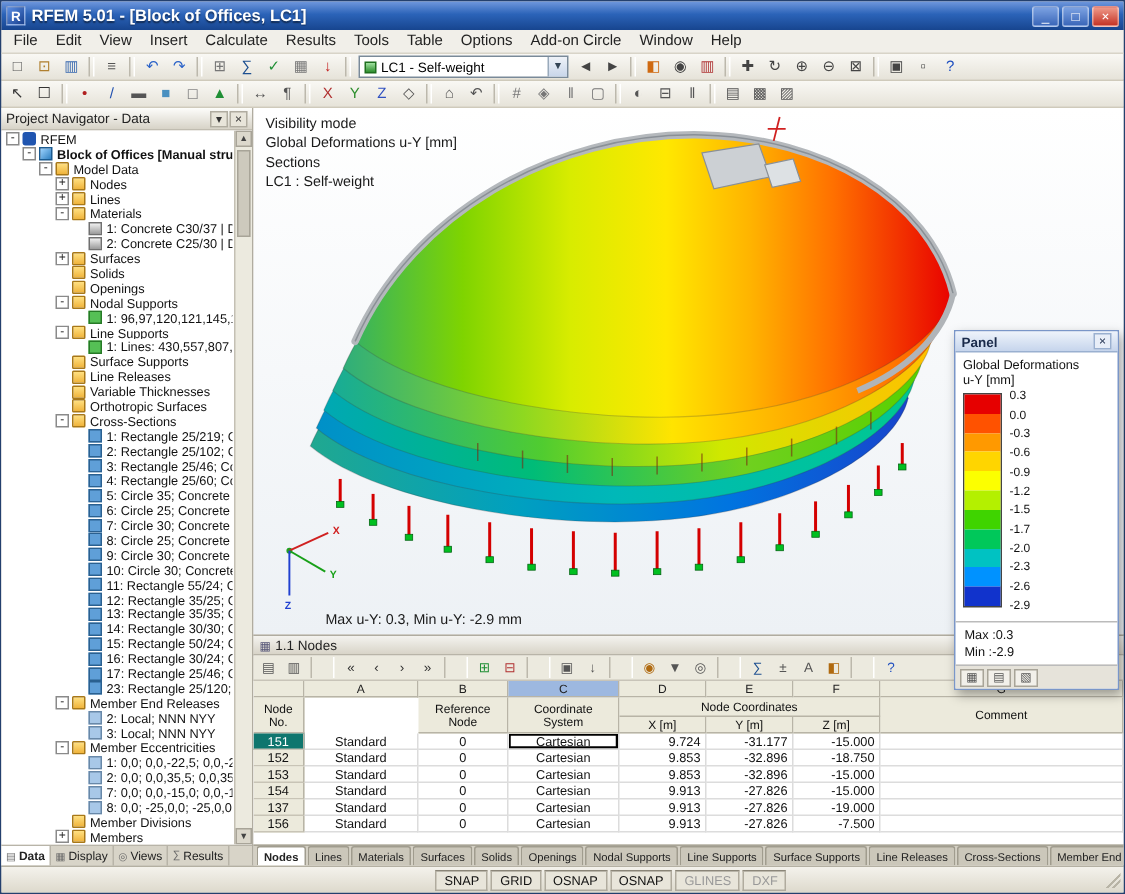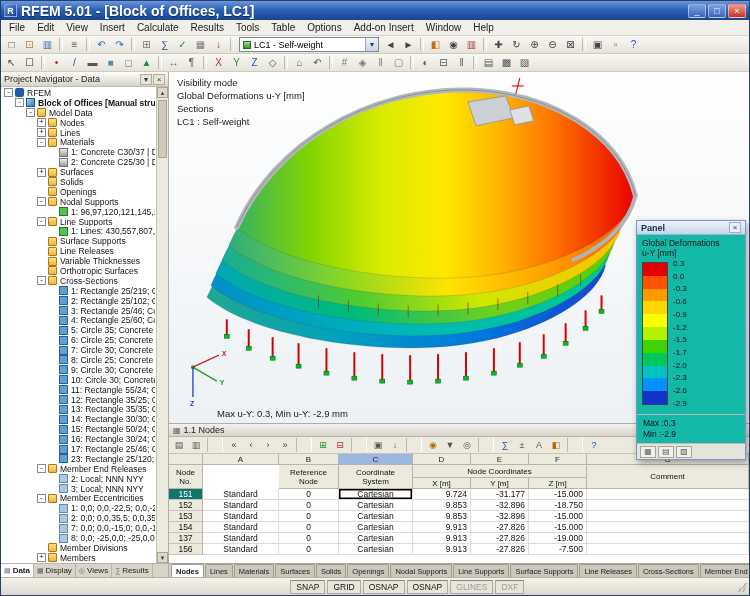--- a/index.html
+++ b/index.html
@@ -2,21 +2,21 @@
 <html><head>
 <meta charset="utf-8">
 <style>
   *{margin:0;padding:0;box-sizing:border-box;font-family:"Liberation Sans","DejaVu Sans",sans-serif;}
   html,body{width:750px;height:596px;overflow:hidden;background:#888;}
   .window{width:750px;height:596px;border:1px solid #24406e;display:flex;flex-direction:column;background:#ece9e2;}
 
   
   .titlebar{height:19px;background:linear-gradient(180deg,#6f97dd 0%,#2b63b8 45%,#17458f 100%);display:flex;align-items:center;padding:0 3px;color:#fff;flex:none;}
   .app-icon{width:13px;height:13px;background:linear-gradient(135deg,#5b8fe4,#173f8d);border:1px solid rgba(255,255,255,.4);color:#fff;font-size:9px;font-weight:bold;display:flex;align-items:center;justify-content:center;margin-right:4px;}
-  .title{font-size:14px;font-weight:bold;text-shadow:0 1px 1px rgba(0,0,0,.5);flex:1;white-space:nowrap;overflow:hidden;}
+  .title{font-size:11px;font-weight:bold;text-shadow:0 1px 1px rgba(0,0,0,.5);flex:1;white-space:nowrap;overflow:hidden;}
   .winbtns{display:flex;gap:2px;}
   .winbtn{width:18px;height:14px;font-size:9px;line-height:12px;display:flex;align-items:center;justify-content:center;color:#fff;border:1px solid rgba(255,255,255,.45);border-radius:2px;background:linear-gradient(#7ca2e2,#3a66b8);}
   .winbtn.close{background:linear-gradient(#ef9a8a,#c43224);}
 
   
   .menubar{height:16px;background:#f1efe9;display:flex;align-items:center;font-size:10px;border-bottom:1px solid #d8d4c8;padding-left:2px;flex:none;}
   .menu-item{padding:1px 6px;color:#222;}
 
   
   .toolbar{height:18px;background:linear-gradient(#f9f8f4,#e6e3d9);display:flex;align-items:center;padding:0 2px;border-bottom:1px solid #cfcabb;gap:1px;flex:none;}
@@ -64,21 +64,21 @@
   .ntico{font-size:7px;color:#666;}
 
   
   .rightcol{flex:1;display:flex;flex-direction:column;min-width:0;position:relative;}
   .viewport{position:relative;height:352px;background:linear-gradient(#ffffff,#edf1f5);overflow:hidden;border-bottom:1px solid #b0aca0;flex:none;}
   .scene{position:absolute;left:0;top:0;width:100%;height:100%;}
   .vp-overlay{position:absolute;top:4px;left:8px;font-size:9.5px;color:#1a1a1a;line-height:13px;z-index:5;}
   .vp-maxmin{position:absolute;left:48px;bottom:4px;font-size:9.5px;color:#1a1a1a;z-index:5;}
 
   
-  .panel{position:absolute;top:148px;right:3px;width:110px;background:#14b8a6;border:1px solid #7a96c8;box-shadow:2px 3px 7px rgba(0,0,0,.35);z-index:20;display:flex;flex-direction:column;}
+  .panel{position:absolute;top:148px;right:3px;width:110px;background:#ffffff;border:1px solid #7a96c8;box-shadow:2px 3px 7px rgba(0,0,0,.35);z-index:20;display:flex;flex-direction:column;}
   .panel-title{height:14px;background:linear-gradient(#eef3fb,#c6d5ec);display:flex;align-items:center;font-size:9px;font-weight:bold;padding:0 4px;border-bottom:1px solid #9ab0d0;color:#1a2a4a;flex:none;}
   .pclose{margin-left:auto;width:12px;height:11px;border:1px solid #9ab0d0;background:#e8eef8;font-size:8px;line-height:9px;text-align:center;font-weight:normal;}
   .panel-sub{font-size:8.5px;padding:3px 5px 0;color:#111;}
   .panel-sub2{font-size:8.5px;padding:0 5px 2px;color:#111;}
   .scale-wrap{display:flex;padding:2px 5px 3px;}
   .scale-cells{width:26px;height:143px;display:flex;flex-direction:column;border:1px solid #444;}
   .scale-cell{flex:1;}
   .scale-labels{height:149px;display:flex;flex-direction:column;justify-content:space-between;font-size:8px;padding-left:5px;transform:translateY(-3px);color:#111;}
   .panel-mm{border-top:1px solid #bbb;font-size:8.5px;padding:3px 6px;color:#111;}
   .mmrow{display:flex;justify-content:flex-start;line-height:11px;}
@@ -145,21 +145,21 @@
 
   <span class="menu-item">File</span>
       <span class="menu-item">Edit</span>
       <span class="menu-item">View</span>
       <span class="menu-item">Insert</span>
       <span class="menu-item">Calculate</span>
       <span class="menu-item">Results</span>
       <span class="menu-item">Tools</span>
       <span class="menu-item">Table</span>
       <span class="menu-item">Options</span>
-      <span class="menu-item">Add-on Insert</span>
+      <span class="menu-item">Add-on Circle</span>
       <span class="menu-item">Window</span>
       <span class="menu-item">Help</span>
     </div>
 
   <div class="toolbar">
     <span style="display:contents">
       
     <span class="tbtn" style="color: rgb(85, 85, 85);">□</span><span class="tbtn" style="color: rgb(176, 128, 48);">⊡</span><span class="tbtn" style="color: rgb(58, 106, 176);">▥</span><span class="tbtn sep"></span><span class="tbtn" style="color: rgb(85, 85, 85);">≡</span><span class="tbtn sep"></span><span class="tbtn" style="color: rgb(42, 98, 200);">↶</span><span class="tbtn" style="color: rgb(42, 98, 200);">↷</span><span class="tbtn sep"></span><span class="tbtn" style="color: rgb(119, 119, 119);">⊞</span><span class="tbtn" style="color: rgb(28, 79, 144);">∑</span><span class="tbtn" style="color: rgb(31, 143, 53);">✓</span><span class="tbtn" style="color: rgb(119, 119, 119);">▦</span><span class="tbtn" style="color: rgb(196, 32, 32);">↓</span><span class="tbtn sep"></span></span>
     <span class="combo">
       <span class="lc-icon"></span>

